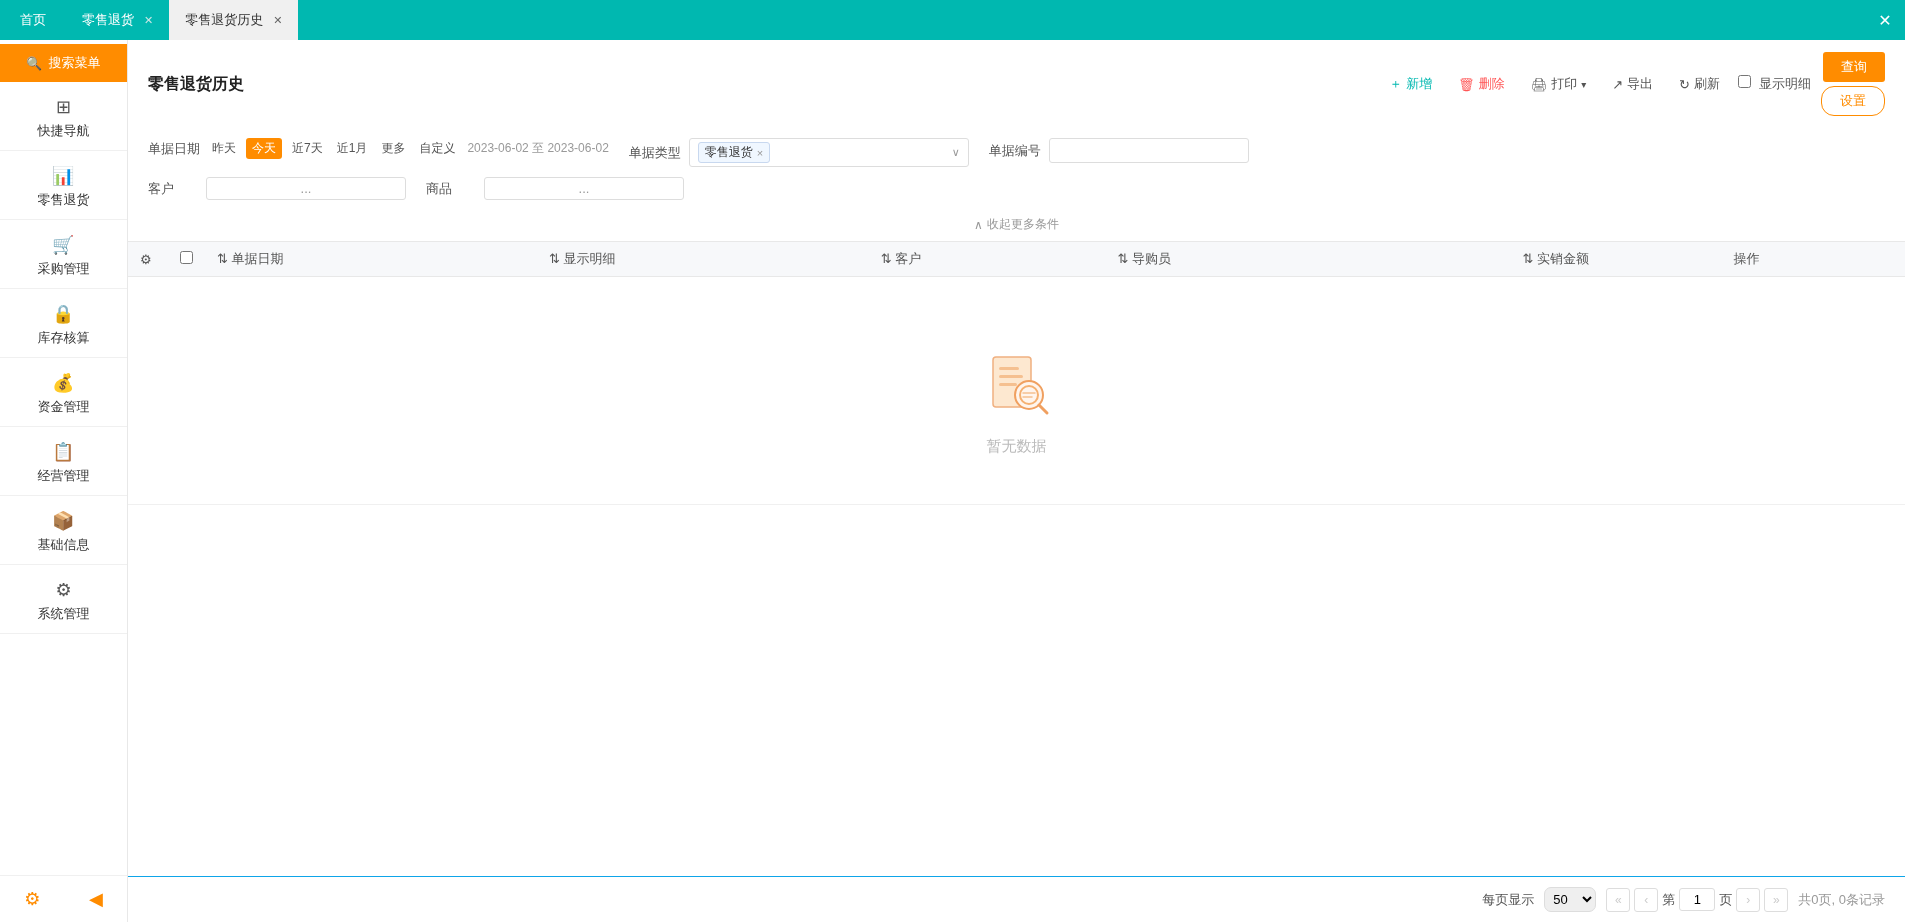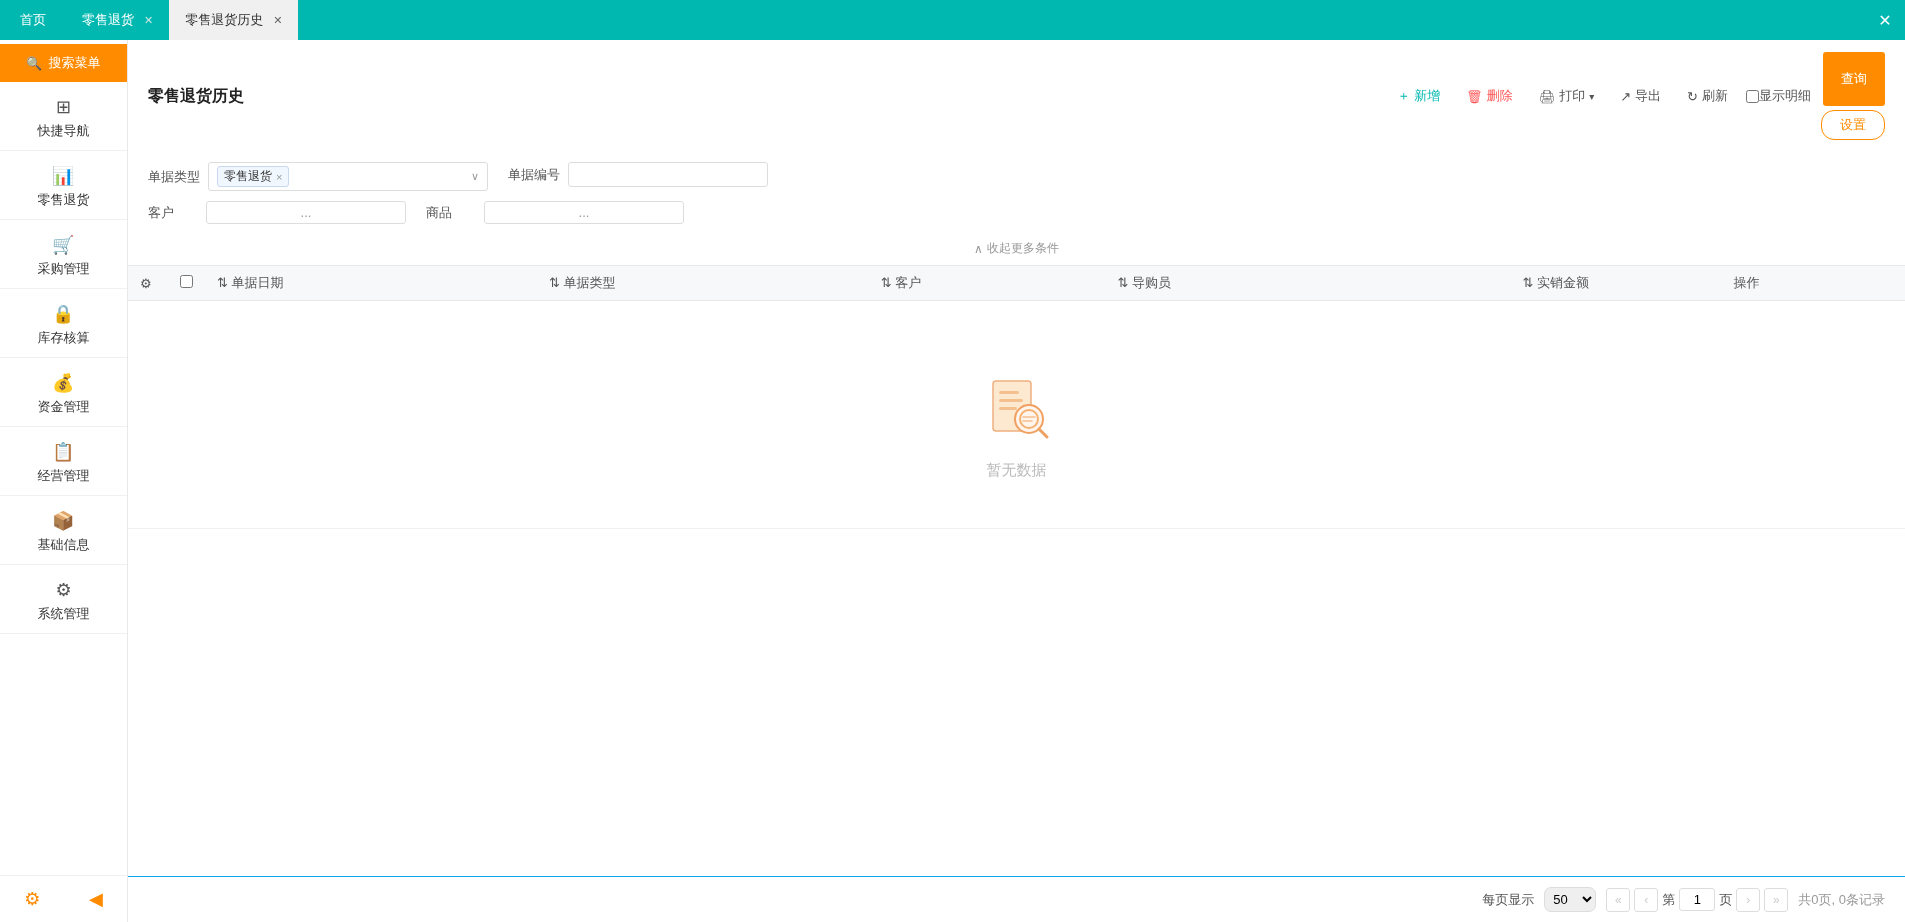--- a/index.html
+++ b/index.html
@@ -158,38 +158,38 @@
       color: #555;
       padding: 4px 8px;
       border-radius: 3px;
     }
     .toolbar-btn.new { color: #00b8b0; }
     .toolbar-btn.delete { color: #ff5555; }
     .btn-query {
       background: #ff8c00;
       color: #fff;
       border: none;
-      padding: 18px 18px;
+      padding: 6px 18px;
       border-radius: 3px;
       cursor: pointer;
       font-size: 13px;
     }
     .btn-settings {
       background: #fff;
       color: #ff8c00;
       border: 1px solid #ff8c00;
       padding: 5px 18px;
       border-radius: 13px;
       cursor: pointer;
       font-size: 13px;
     }
     .show-detail-checkbox {
       display: flex;
-      align-items: center;
-      gap: 0;
+      align-items: flex-start;
+      gap: 8px;
       font-size: 13px;
       color: #555;
       cursor: pointer;
     }
 
     
     .filter-area {
       padding: 10px 0 0;
     }
     .filter-row {
@@ -502,20 +502,32 @@
           <div style="display:flex;flex-direction:column;gap:4px;align-items:flex-end;">
             <button class="btn-query">查询</button>
             <button class="btn-settings">设置</button>
           </div>
         </div>
       </div>
 
       <div class="filter-area">
         <div class="filter-row">
 
+          <div class="filter-group">
+            <span class="filter-label">单据日期</span>
+            <div class="date-filter-options">
+              <span class="date-option">昨天</span>
+              <span class="date-option active">今天</span>
+              <span class="date-option">近7天</span>
+              <span class="date-option">近1月</span>
+              <span class="date-option">更多</span>
+              <span class="date-option">自定义</span>
+            </div>
+            <span class="date-range">2023-06-02 至 2023-06-02</span>
+          </div>
 
           <div class="filter-group">
             <span class="filter-label">单据类型</span>
             <div class="filter-select-tag">
               <div class="tag-item">
                 <span>零售退货</span>
                 <span class="tag-close">×</span>
               </div>
               <span class="select-arrow">∨</span>
             </div>
@@ -560,21 +572,21 @@
             <th class="th-settings">
               <span>⚙</span>
             </th>
             <th class="th-checkbox">
               <input type="checkbox" style="">
             </th>
             <th>
               <span>⇅ 单据日期</span>
             </th>
             <th>
-              <span>⇅ 单据类型</span>
+              <span>⇅ 显示明细</span>
             </th>
             <th>
               <span>⇅ 客户</span>
             </th>
             <th>
               <span>⇅ 导购员</span>
             </th>
             <th style="text-align:center;">
               <span>⇅ 实销金额</span>
             </th>

